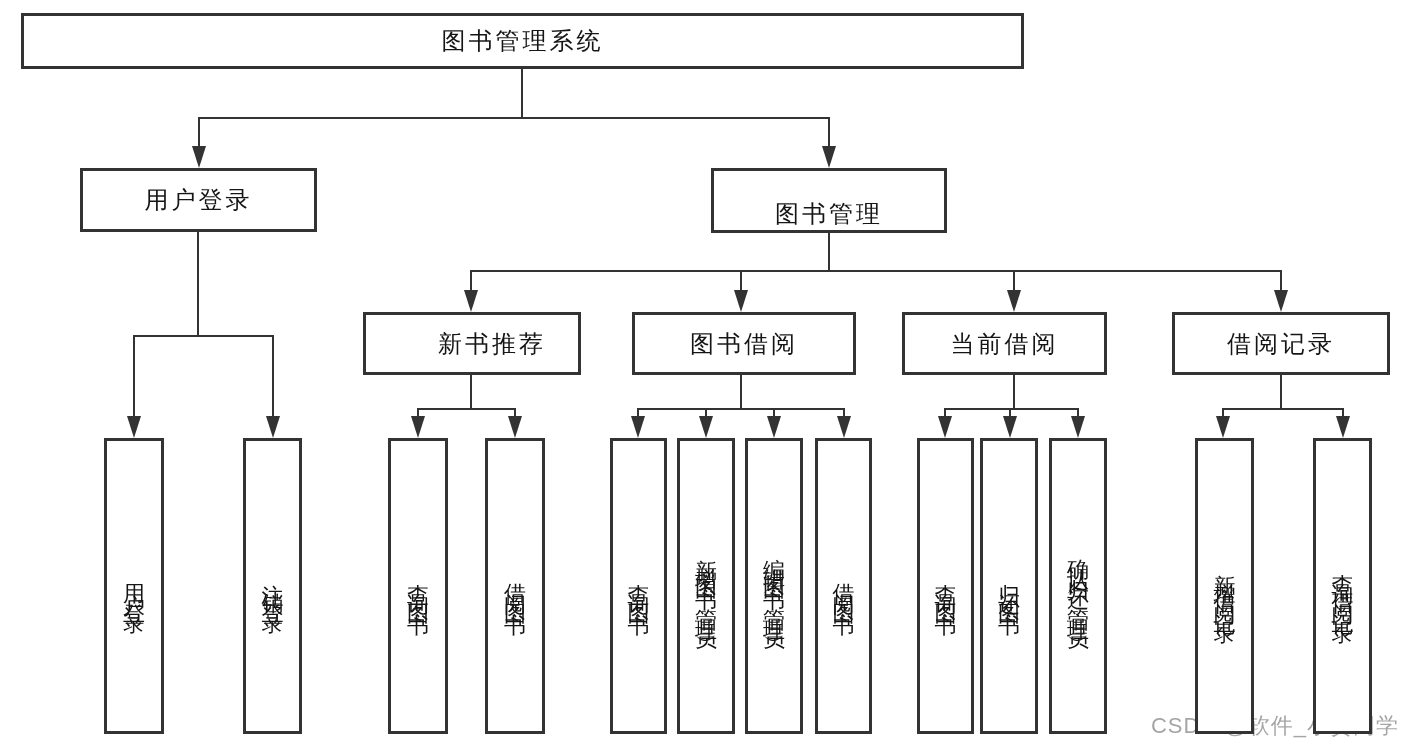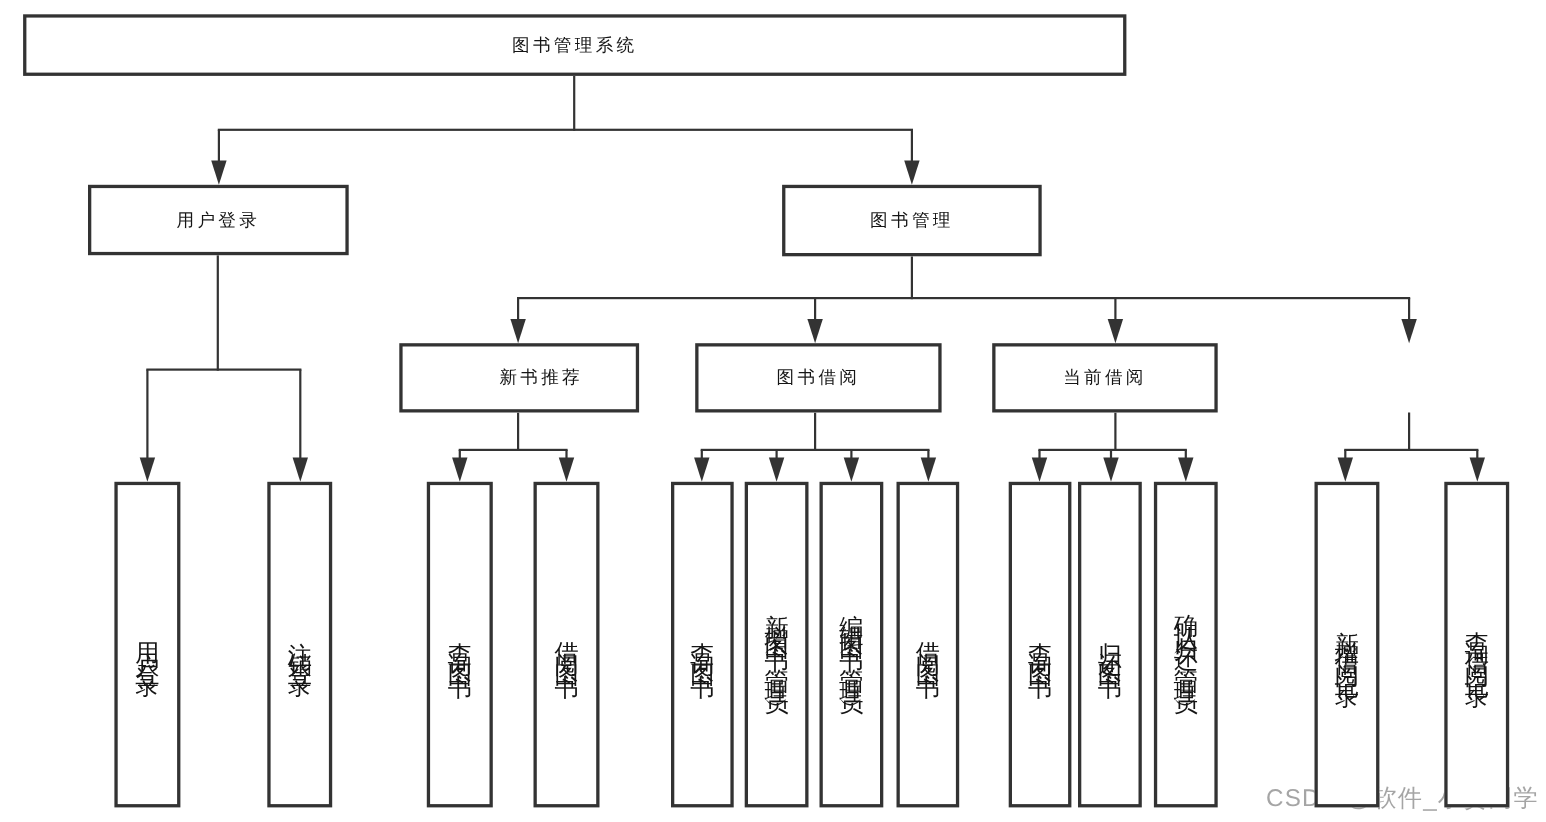--- a/index.html
+++ b/index.html
@@ -18,21 +18,21 @@
   .node {
     position: absolute;
     box-sizing: border-box;
     background: #ffffff;
     border: 3px solid #333333;
     display: flex;
     align-items: center;
     justify-content: center;
     color: #151515;
   }
-  .node.h { font-size: 16px; letter-spacing: 3px; white-space: nowrap; }
+  .node.h { font-size: 24px; letter-spacing: 3px; white-space: nowrap; }
   .node.v { font-size: 22px; }
   .node.v .lbl {
     writing-mode: vertical-rl;
     text-orientation: mixed;
     letter-spacing: 10px;
     line-height: 1;
   }
   .line {
     position: absolute;
     background: #333333;
@@ -111,31 +111,34 @@
     <div class="line" style="left: 1221.75px; top: 409px; width: 2.5px; height: 15px;"></div>
     <div class="arrow" style="left: 1216px; top: 416px;"></div>
     <div class="line" style="left: 1341.75px; top: 409px; width: 2.5px; height: 15px;"></div>
     <div class="arrow" style="left: 1336px; top: 416px;"></div>
     <div class="node h" style="left: 21px; top: 13px; width: 1003px; height: 56px;">
       <span class="lbl">图书管理系统</span>
     </div>
     <div class="node h" style="left: 80px; top: 168px; width: 237px; height: 64px;">
       <span class="lbl">用户登录</span>
     </div>
-    <div class="node h" style="left: 711px; top: 168px; width: 236px; height: 65px;">
+    <div class="node h" style="left: 711px; top: 168px; width: 236px; height: 65px; align-items: flex-end;">
       <span class="lbl">图书管理</span>
     </div>
     <div class="node h" style="left: 363px; top: 312px; width: 218px; height: 63px; padding-left: 40px;">
       <span class="lbl">新书推荐</span>
     </div>
     <div class="node h" style="left: 632px; top: 312px; width: 224px; height: 63px;">
       <span class="lbl">图书借阅</span>
     </div>
     <div class="node h" style="left: 902px; top: 312px; width: 205px; height: 63px;">
       <span class="lbl">当前借阅</span>
+    </div>
+    <div class="node h" style="left: 1172px; top: 312px; width: 218px; height: 63px;">
+      <span class="lbl">借阅记录</span>
     </div>
     <div class="node v" style="left: 104px; top: 438px; width: 60px; height: 296px;">
       <span class="lbl">用户登录</span>
     </div>
     <div class="node v" style="left: 243px; top: 438px; width: 59px; height: 296px;">
       <span class="lbl">注销登录</span>
     </div>
     <div class="node v" style="left: 388px; top: 438px; width: 60px; height: 296px;">
       <span class="lbl">查询图书</span>
     </div>

